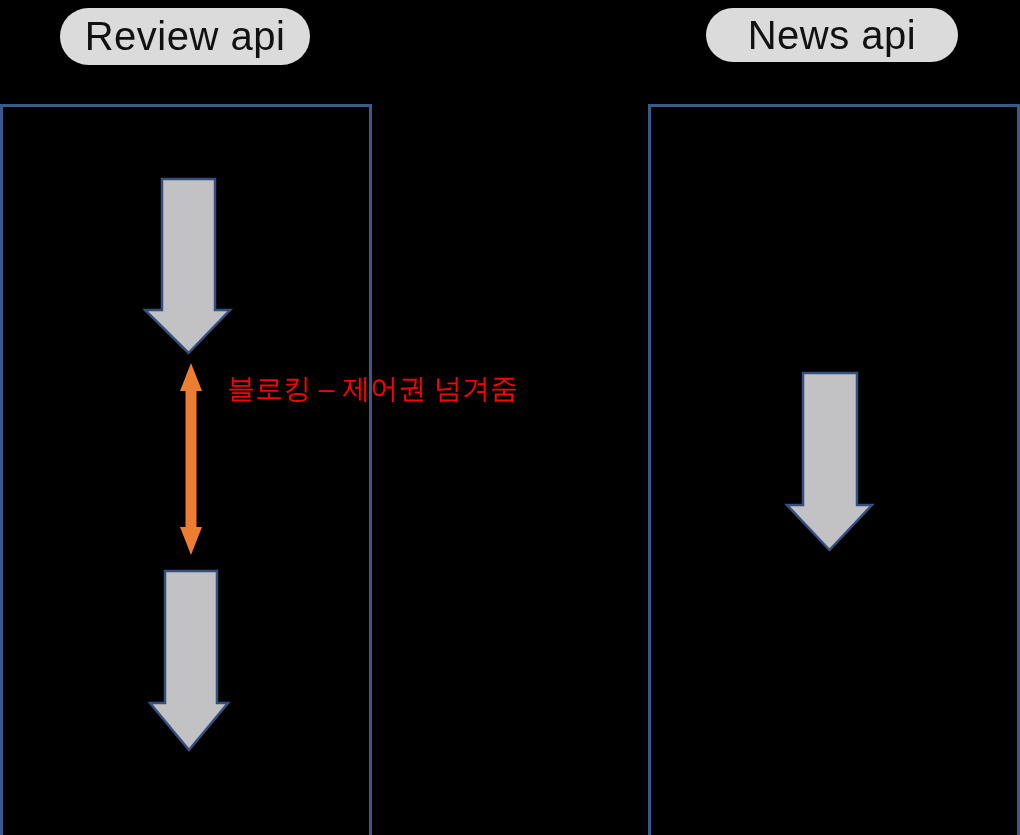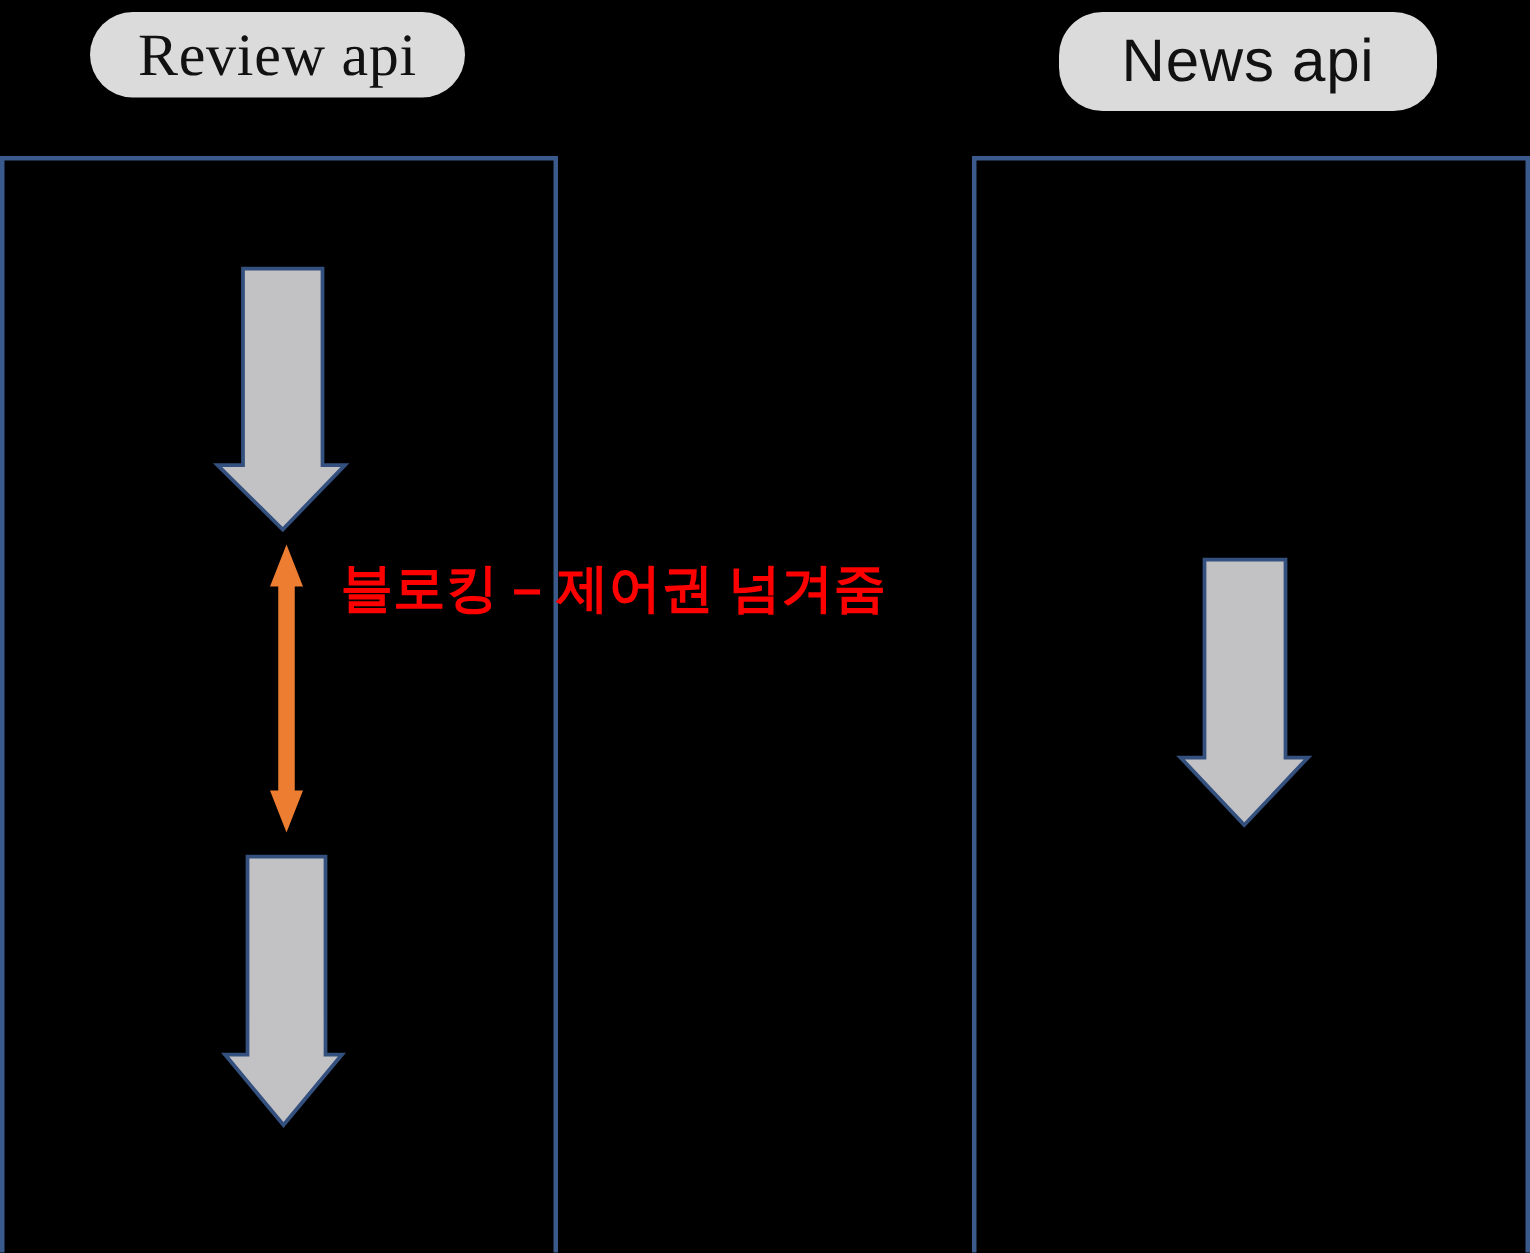--- a/index.html
+++ b/index.html
@@ -28,22 +28,22 @@
     position: absolute;
     background: var(--pill-fill);
     color: var(--pill-text);
     border-radius: 29px;
     display: flex;
     align-items: center;
     justify-content: center;
     font-size: 40px;
     letter-spacing: 0.5px;
   }
-  #pill-review { left: 60px; top: 8px; width: 250px; height: 57px; font-family: Liberation Serif, serif; }
-  #pill-news  { left: 706px; top: 8px; width: 252px; height: 66px; }
+  #pill-review { left: 60px; top: 8px; width: 250px; height: 57px; }
+  #pill-news  { left: 706px; top: 8px; width: 252px; height: 54px; }
   .lane {
     position: absolute;
     top: 104px;
     height: 790px; 
     border: 3px solid var(--lane-border);
     background: transparent;
   }
   #lane-review { left: 0px;   width: 372px; }
   #lane-news   { left: 648px; width: 372px; }
   .overlay {
@@ -55,22 +55,22 @@
   .block-arrow {
     fill: var(--arrow-fill);
     stroke: var(--arrow-stroke);
     stroke-width: 2.5;
     stroke-linejoin: miter;
   }
   .double-arrow { fill: var(--double-arrow-fill); }
   .annotation {
     position: absolute;
     color: var(--annotation-text);
-    font-weight: bold;
-    font-size: 35px;
+    font-weight: normal;
+    font-size: 28px;
     white-space: nowrap;
     line-height: 1.1;
   }
   #ann-blocking { left: 227px; top: 374px; }
   #ann-sync     { left: 227px; top: 567px; }
 </style>
 </head>
 <body>
 
 <div class="canvas">

